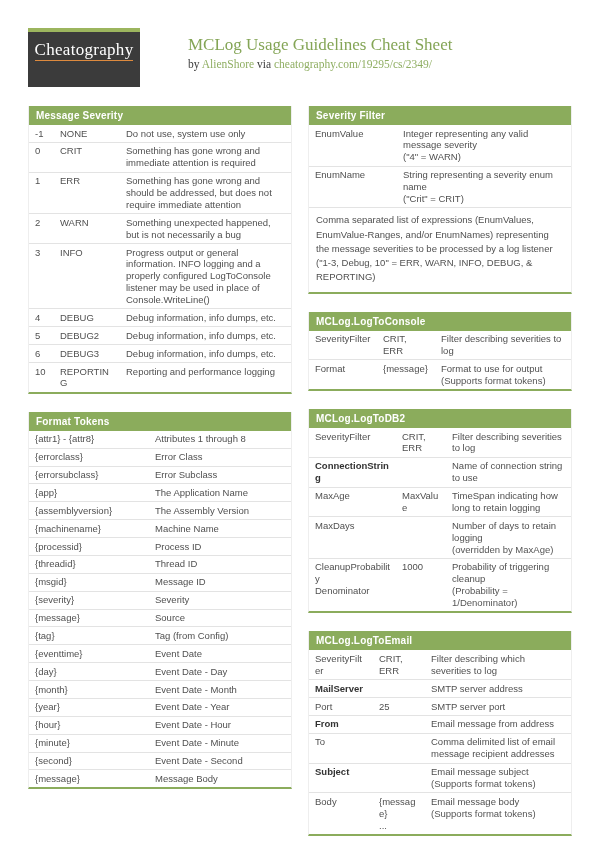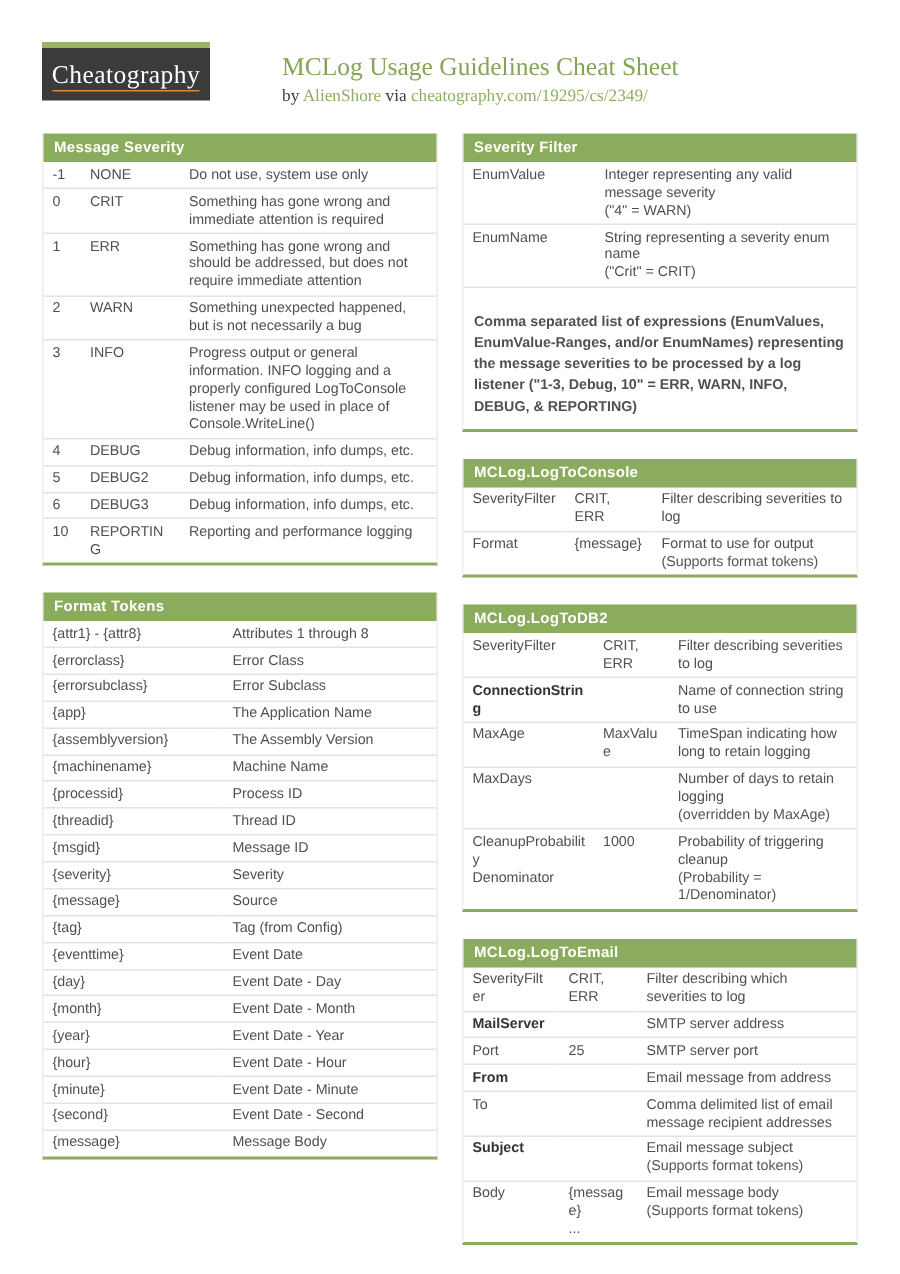--- a/index.html
+++ b/index.html
@@ -4,21 +4,21 @@
 <style>
   * { margin:0; padding:0; box-sizing:border-box; }
   html,body { background:#ffffff; }
   .page {
     position:relative; width:600px; height:849px; overflow:hidden;
     background:#ffffff; font-family:"Liberation Sans", sans-serif;
   }
   
   .header { display:flex; align-items:flex-start; padding:28px 28px 0 28px; }
   .logo {
-    position:relative; width:112px; height:39px; background:#3b3b3b;
+    position:relative; width:112px; height:59px; background:#3b3b3b;
     text-align:center; flex:none; cursor:pointer;
   }
   .logo-strip { position:absolute; top:0; left:0; right:0; height:4px; background:#9cb55e; }
   .logo-text {
     display:inline-block; margin-top:13px; color:#ffffff;
     font-family:"Liberation Serif", serif; font-size:17px; line-height:1;
     border-bottom:1px solid #dd8a3e; padding-bottom:2px; letter-spacing:0.3px;
   }
   .title-block { margin-left:48px; padding-top:7px; font-family:"Liberation Serif", serif; }
   .page-title { font-size:17px; font-weight:normal; color:#84a556; line-height:1.2; }
@@ -34,22 +34,22 @@
   .card table { width:100%; border-collapse:collapse; table-layout:fixed; }
   .card td {
     font-size:9.5px; color:#505050; padding:2.5px 6px; vertical-align:top;
     line-height:1.25; border-bottom:1px solid #e3e3e3;
     white-space:pre-line; word-wrap:break-word;
   }
   .card tr:last-child td { border-bottom:none; }
   .card td b { color:#333333; }
   .note { display:block; color:#555555; }
   .card-footnote {
-    font-size:9.5px; color:#505050; padding:16px 7px 7px 7px; line-height:1.5;
-    border-top:1px solid #e3e3e3; word-wrap:break-word;font-weight:bold;
+    font-size:9.5px; color:#505050; padding:5px 7px 7px 7px; line-height:1.5;
+    border-top:1px solid #e3e3e3; word-wrap:break-word;
   }
 </style>
 </head>
 <body>
 
 <div class="page">
 
   <div class="header">
     <div class="logo">
       <div class="logo-strip"></div>

